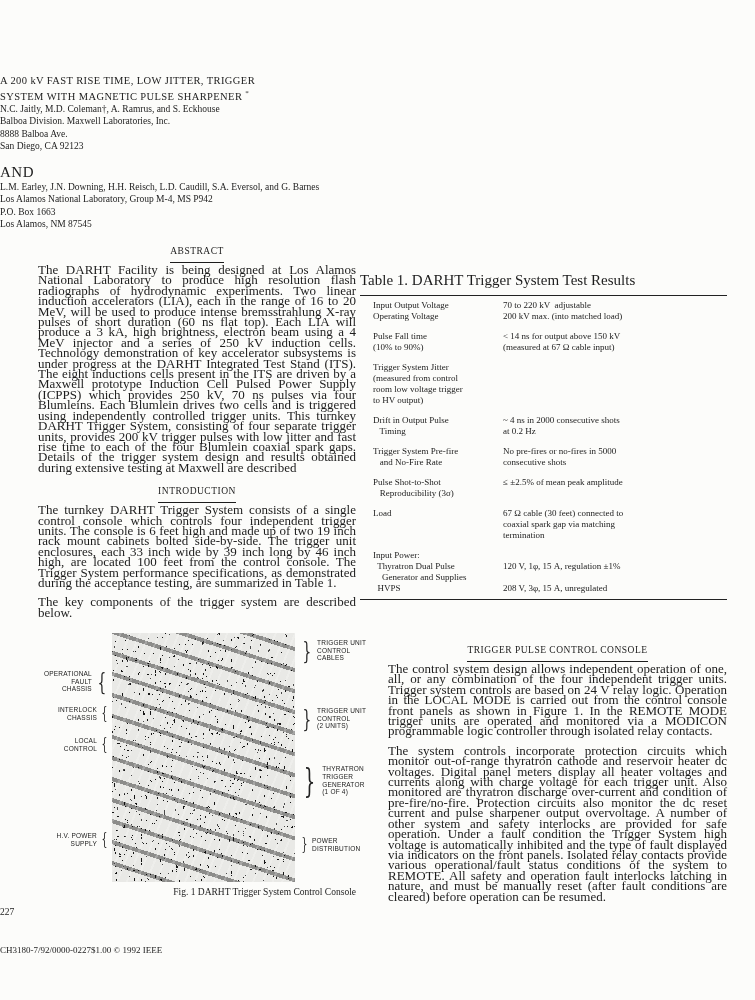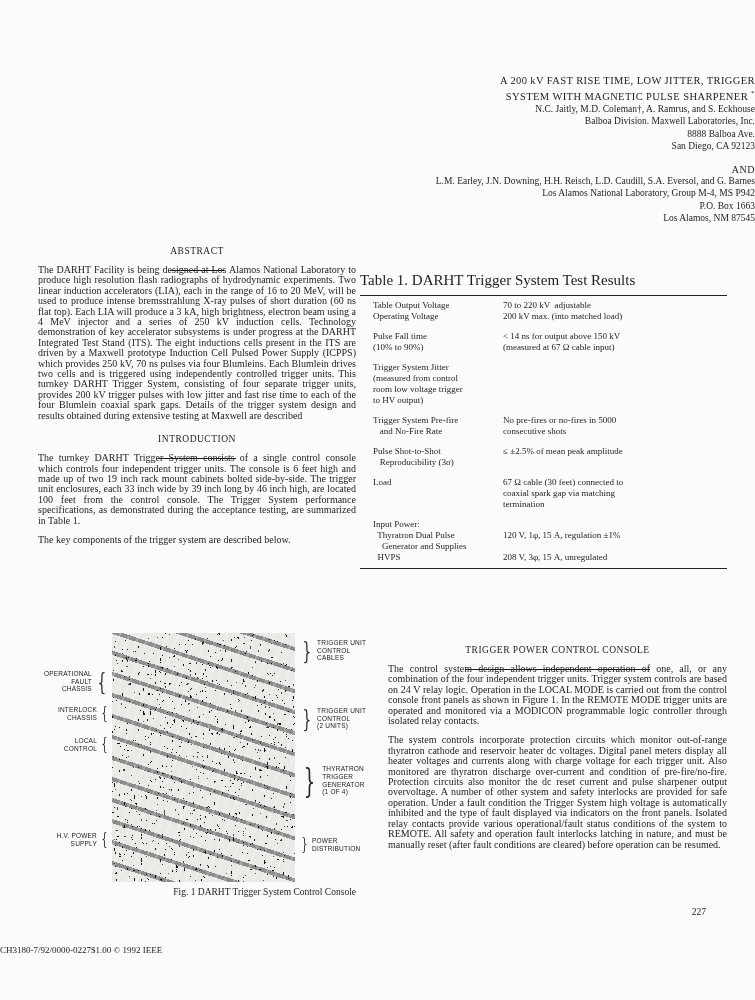--- a/index.html
+++ b/index.html
@@ -2,29 +2,29 @@
 <html><head>
 <meta charset="utf-8">
 <style>
   html,body{margin:0;padding:0;background:#e9e9e9;}
   .page{
     position:relative;width:755px;height:1000px;margin:0 auto;
     background:#fcfcfa;color:#1c1c1c;overflow:hidden;
     font-family:"Liberation Serif","DejaVu Serif",serif;
   }
   
-  .titleblock{position:absolute;top:74px;left:0;width:755px;text-align:right;}
+  .titleblock{position:absolute;top:74px;left:0;width:755px;text-align:left;}
   .paper-title{font-size:10.5px;line-height:13px;letter-spacing:.4px;}
   .paper-title sup{font-size:7px;}
   .author-block{font-size:9.5px;line-height:12.5px;}
-  .conjunction{font-size:10px;margin-top:11px;letter-spacing:.5px;margin-left:16px;}
+  .conjunction{font-size:15px;margin-top:11px;letter-spacing:.5px;}
   
   .heading{font-size:9.5px;letter-spacing:.5px;text-align:center;}
-  .heading span{border-bottom:1px solid #1c1c1c;padding-bottom:14px;}
-  .para{font-size:10px;line-height:10.4px;text-align:justify;margin-top:9px;}
+  .heading span{border-bottom:1px solid #1c1c1c;padding-bottom:6px;}
+  .para{font-size:13px;line-height:10.4px;text-align:justify;margin-top:9px;}
   
   .col-left{position:absolute;left:38px;top:246px;width:318px;}
   .col-left .heading.second{margin-top:13px;}
   
   .table-block{position:absolute;left:360px;top:272px;width:367px;}
   .table-title{font-size:15px;text-align:left;}
   .rule{height:0;border-top:1.6px solid #222;margin-top:6px;}
   .rule-bottom{margin-top:5px;}
   .table-body{padding-left:13px;font-size:9px;}
   .tgroup{margin-top:9px;}
@@ -53,21 +53,21 @@
   .fig-label.side-left .lab-text{text-align:right;}
   .fig-label.side-right{left:261px;}
   .brace{font-family:"DejaVu Serif",serif;transform:scaleX(.55);line-height:1;color:#222;flex:none;}
   .brace.h2{font-size:17px;} .brace.h3{font-size:25px;} .brace.h4{font-size:33px;}
   .pos-l1{top:39px;} .pos-l2{top:75px;} .pos-l3{top:106px;} .pos-l4{top:201px;}
   .pos-r1{top:8px;}  .pos-r2{top:76px;} .pos-r3{top:134px;} .pos-r4{top:206px;}
   .fig-caption{position:absolute;top:257px;left:0;width:318px;text-align:right;font-size:9.5px;}
   
   .col-right{position:absolute;left:388px;top:645px;width:339px;}
   
-  .page-number{position:absolute;top:907px;left:0;width:706px;text-align:right;font-size:9.5px;}
+  .page-number{position:absolute;top:907px;left:0;width:706px;text-align:left;font-size:9.5px;}
   .copyright{position:absolute;top:933px;left:0;width:706px;text-align:left;font-size:9px;margin-top:12px;}
 </style>
 </head>
 <body>
 
 <div class="page">
 
   <div class="titleblock">
     <div class="paper-title">
       <div>A 200 kV FAST RISE TIME, LOW JITTER, TRIGGER</div>
@@ -100,21 +100,21 @@
     <div class="para">The key components of the trigger system are described below.</div>
   </div>
 
   <div class="table-block">
     <div class="table-title">Table 1.  DARHT Trigger System Test Results</div>
     <div class="rule rule-top"></div>
     <div class="table-body">
         <div class="tgroup">
           <div class="trow">
             <div class="tlabel">
-              <div class="line">Table Output Voltage</div>
+              <div class="line">Input Output Voltage</div>
             </div>
             <div class="tvalue">
               <div class="line">70 to 220 kV  adjustable</div>
             </div>
           </div>
           <div class="trow">
             <div class="tlabel">
               <div class="line">Operating Voltage</div>
             </div>
             <div class="tvalue">
@@ -134,20 +134,32 @@
             </div>
           </div>
         </div>
         <div class="tgroup">
           <div class="trow">
             <div class="tlabel">
               <div class="line">Trigger System Jitter</div>
               <div class="line">(measured from control</div>
               <div class="line">room low voltage trigger</div>
               <div class="line">to HV output)</div>
+            </div>
+          </div>
+        </div>
+        <div class="tgroup">
+          <div class="trow">
+            <div class="tlabel">
+              <div class="line">Drift in Output Pulse</div>
+              <div class="line">   Timing</div>
+            </div>
+            <div class="tvalue">
+              <div class="line">~ 4 ns in 2000 consecutive shots</div>
+              <div class="line">at 0.2 Hz</div>
             </div>
           </div>
         </div>
         <div class="tgroup">
           <div class="trow">
             <div class="tlabel">
               <div class="line">Trigger System Pre-fire</div>
               <div class="line">   and No-Fire Rate</div>
             </div>
             <div class="tvalue">
@@ -287,21 +299,21 @@
       <div class="lab-text">
           <div class="line">POWER</div>
           <div class="line">DISTRIBUTION</div>
         </div>
     </div>
 
     <div class="fig-caption">Fig. 1  DARHT Trigger System Control Console</div>
   </div>
 
   <div class="col-right">
-    <div class="heading"><span>TRIGGER POWER CONTROL CONSOLE</span></div>
+    <div class="heading"><span>TRIGGER PULSE CONTROL CONSOLE</span></div>
     <div class="para">The control system design allows independent operation of one, all, or any combination of the four independent trigger units.  Trigger system controls are based on 24 V relay logic.  Operation in the LOCAL MODE is carried out from the control console front panels as shown in Figure 1.  In the REMOTE MODE trigger units are operated and monitored via a MODICON programmable logic controller through isolated relay contacts.</div>
     <div class="para">The system controls incorporate protection circuits which monitor out-of-range thyratron cathode and reservoir heater dc voltages.  Digital panel meters display all heater voltages and currents along with charge voltage for each trigger unit.  Also monitored are thyratron discharge over-current and condition of pre-fire/no-fire.  Protection circuits also monitor the dc reset current and pulse sharpener output overvoltage.  A number of other system and safety interlocks are provided for safe operation.  Under a fault condition the Trigger System high voltage is automatically inhibited and the type of fault displayed via indicators on the front panels.  Isolated relay contacts provide various operational/fault status conditions of the system to REMOTE.  All safety and operation fault interlocks latching in nature, and must be manually reset (after fault conditions are cleared) before operation can be resumed.</div>
   </div>
 
   <div class="page-number">227</div>
   <div class="copyright">CH3180-7/92/0000-0227$1.00 © 1992 IEEE</div>
 
 </div>
 
 </body></html>

